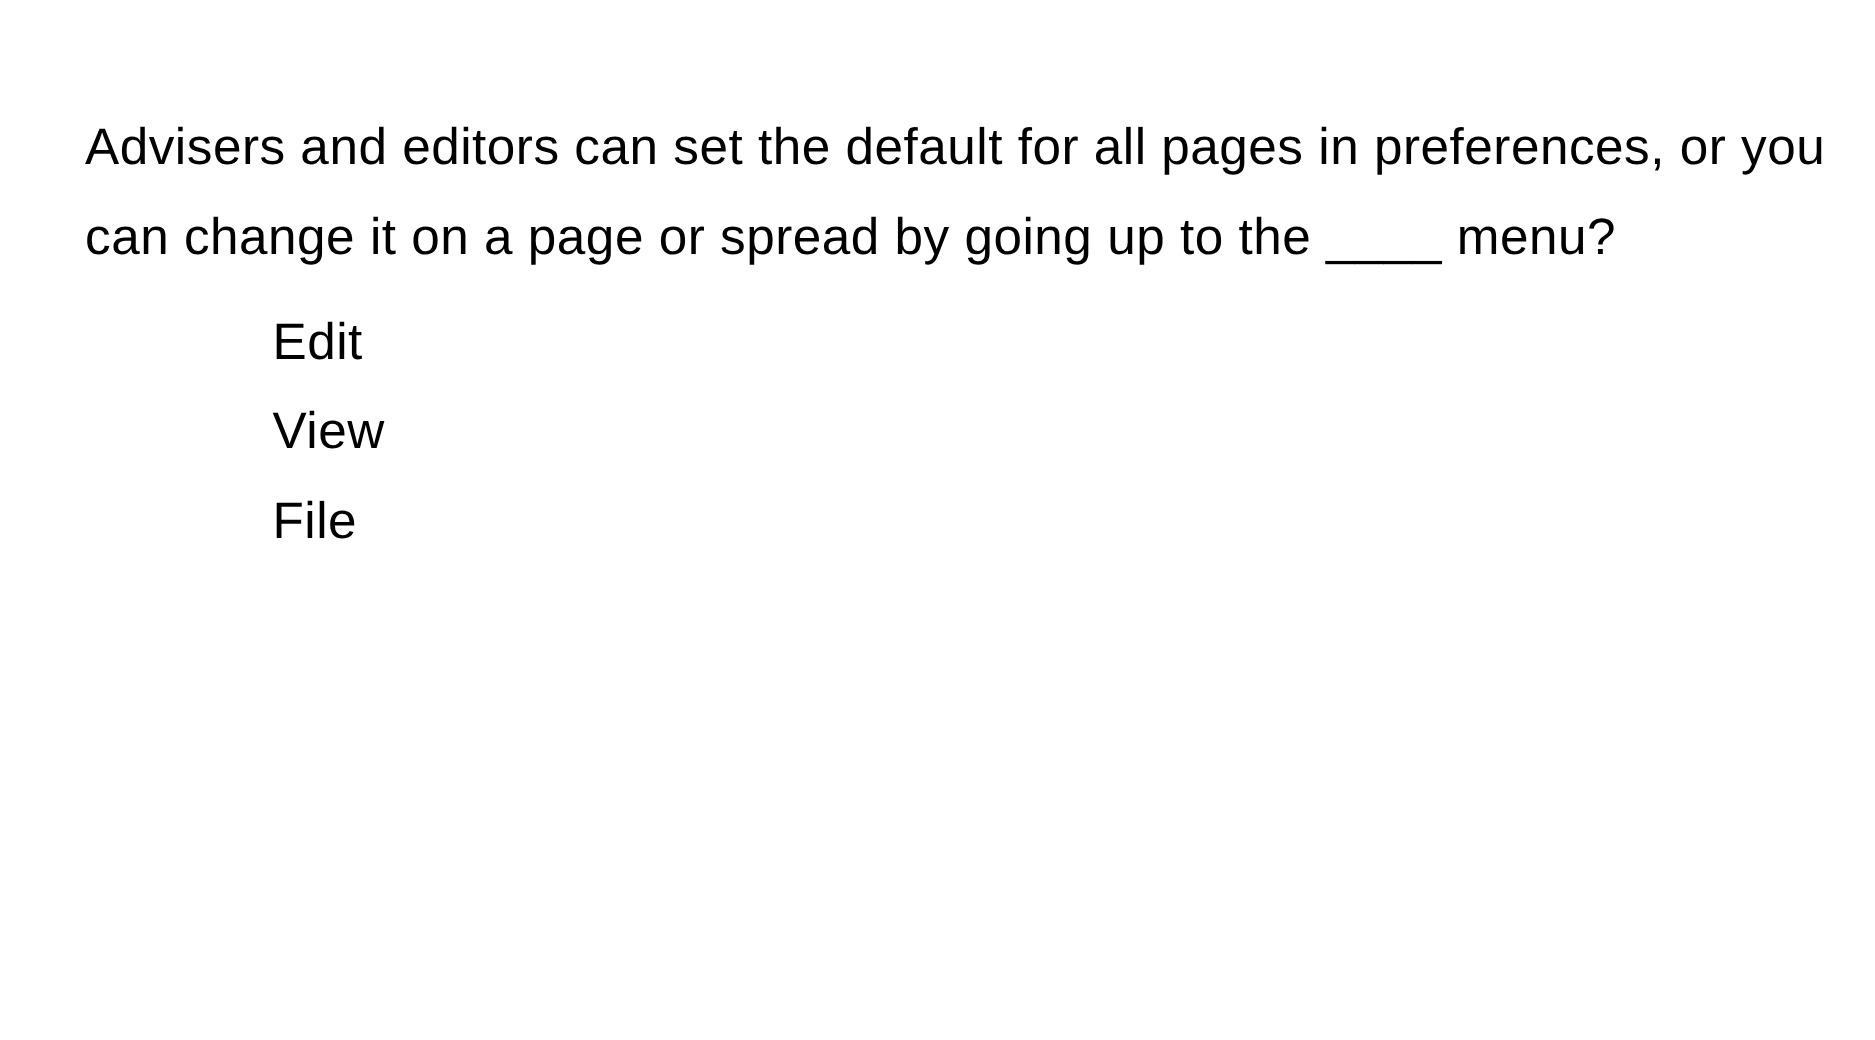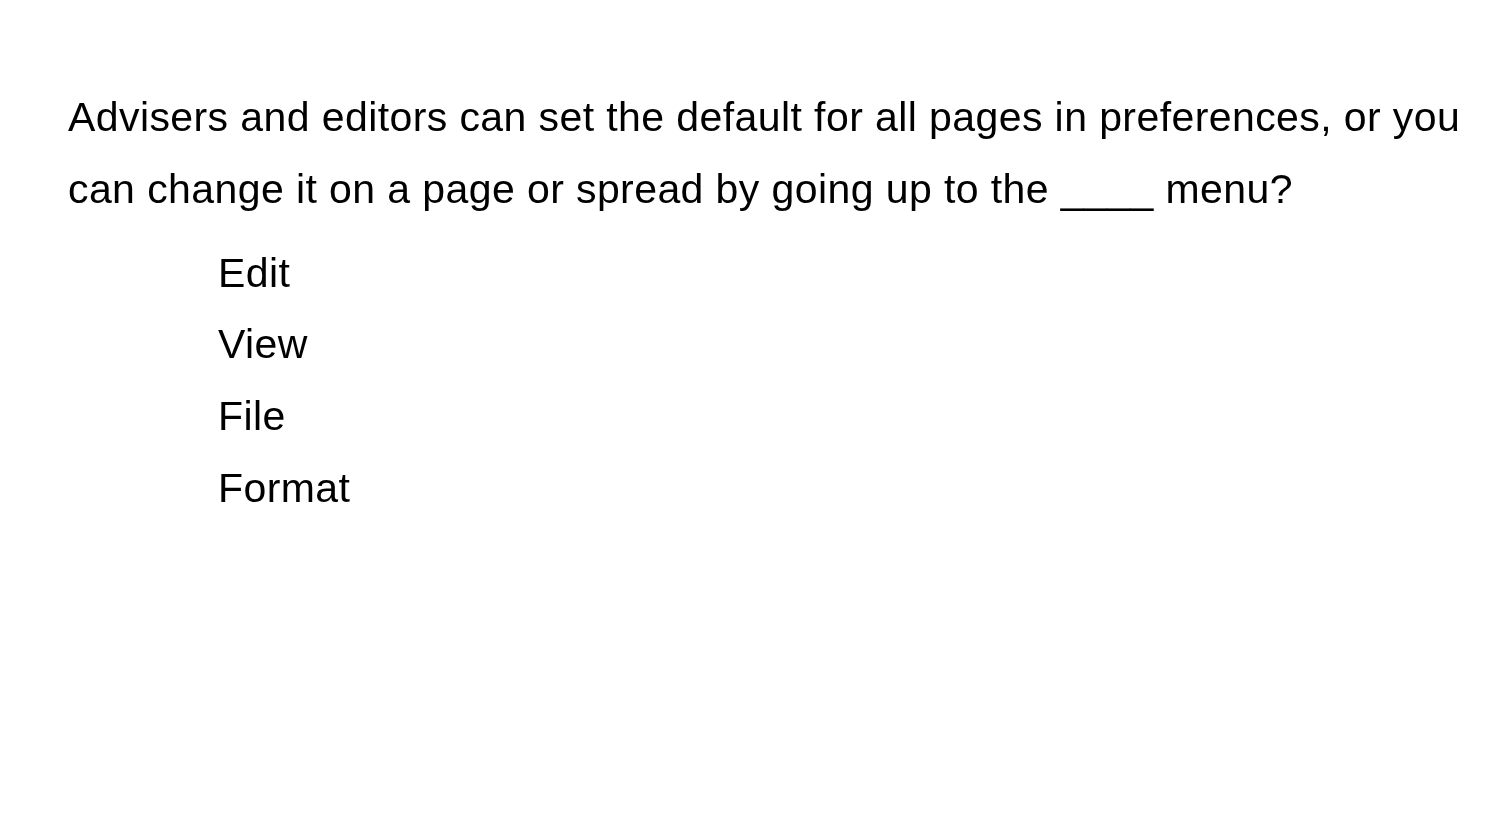--- a/index.html
+++ b/index.html
@@ -37,15 +37,14 @@
   </style>
 </head>
 <body>
 
 <div class="container">
   <div class="question-text">Advisers and editors can set the default for all pages in preferences, or you can change it on a page or spread by going up to the ____ menu?</div>
   <div class="options">
     <div class="option-item">Edit</div>
     <div class="option-item">View</div>
     <div class="option-item">File</div>
-    <div class="option-item">Format</div>
   </div>
 </div>
 
 </body></html>

